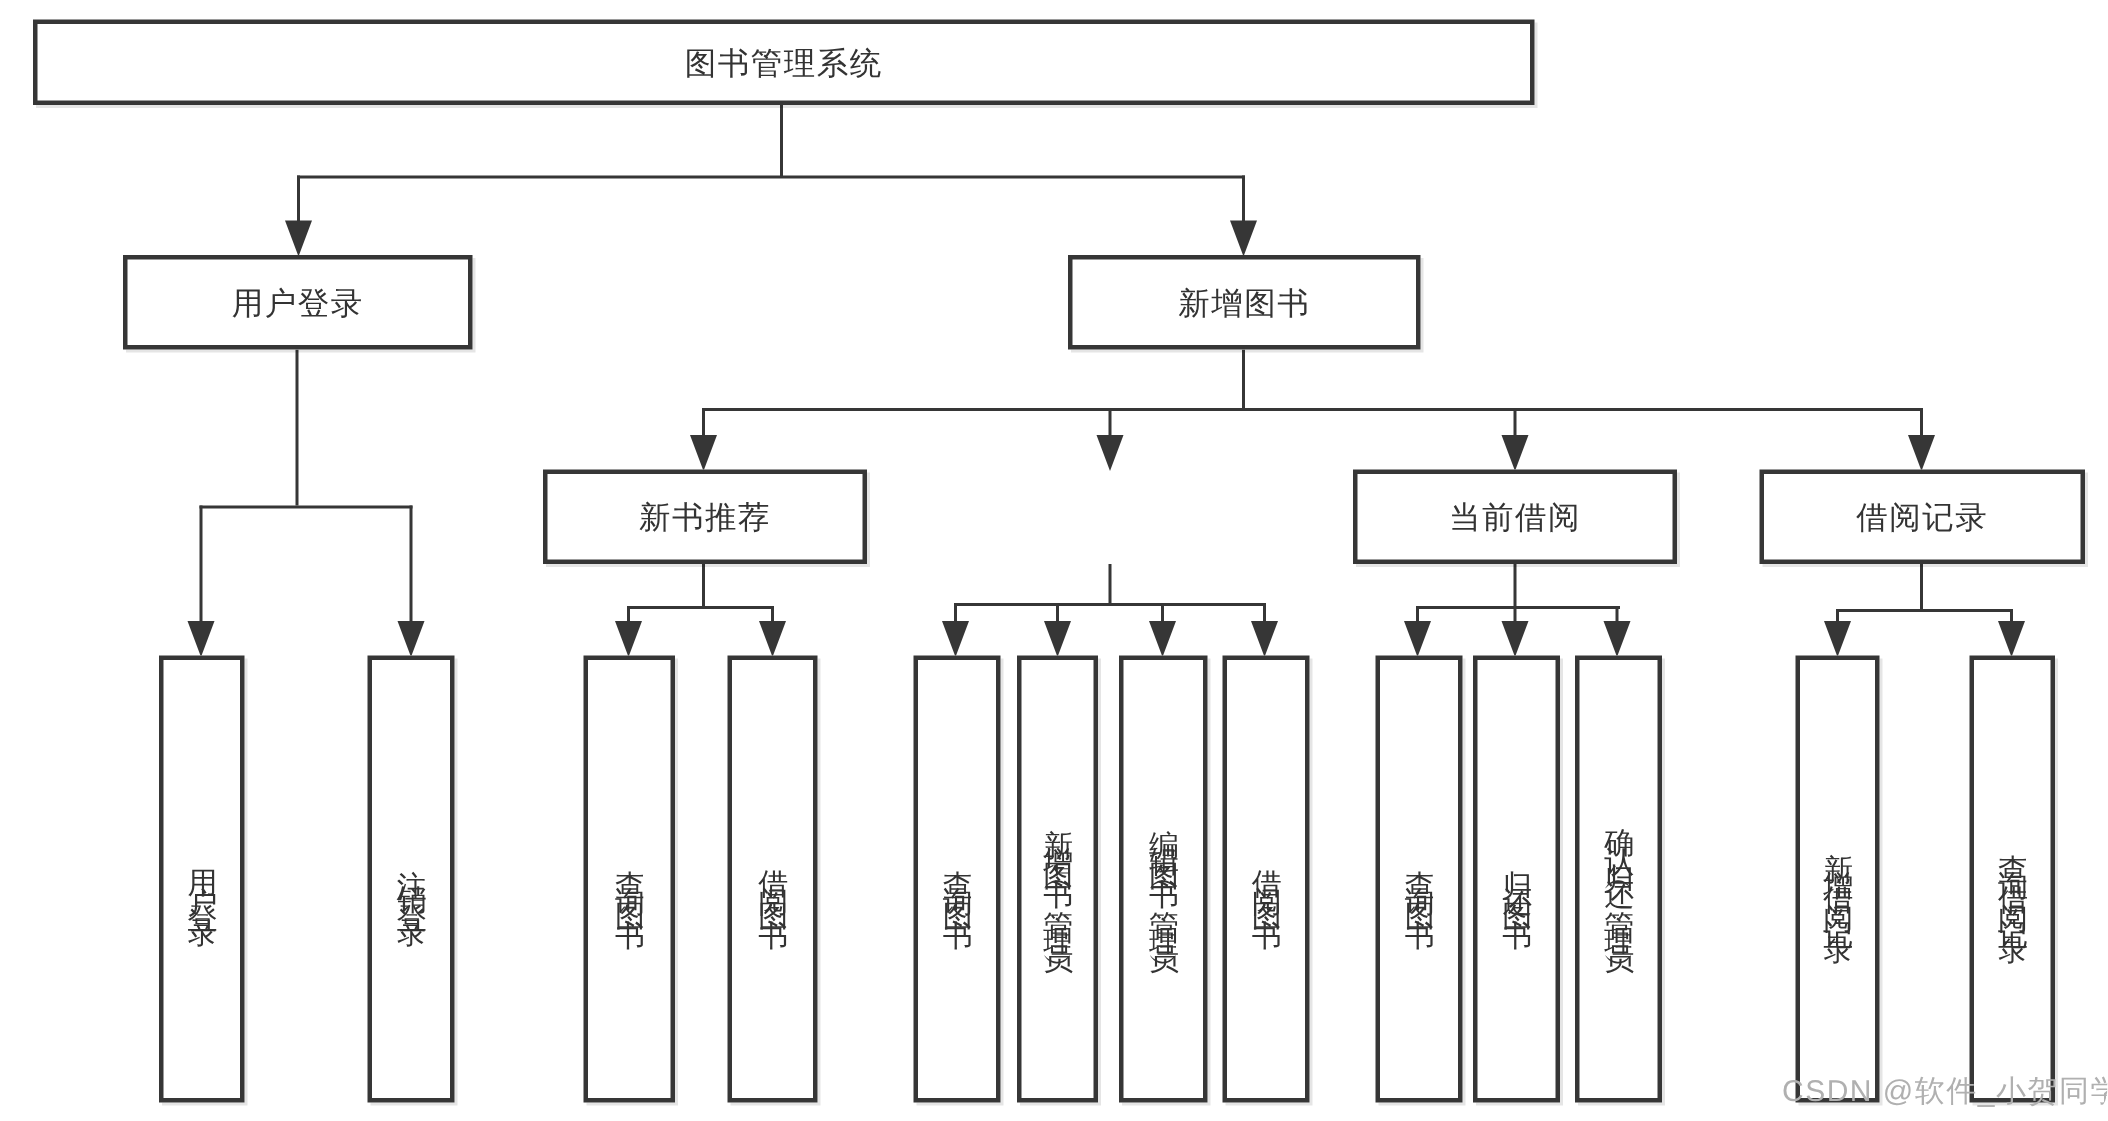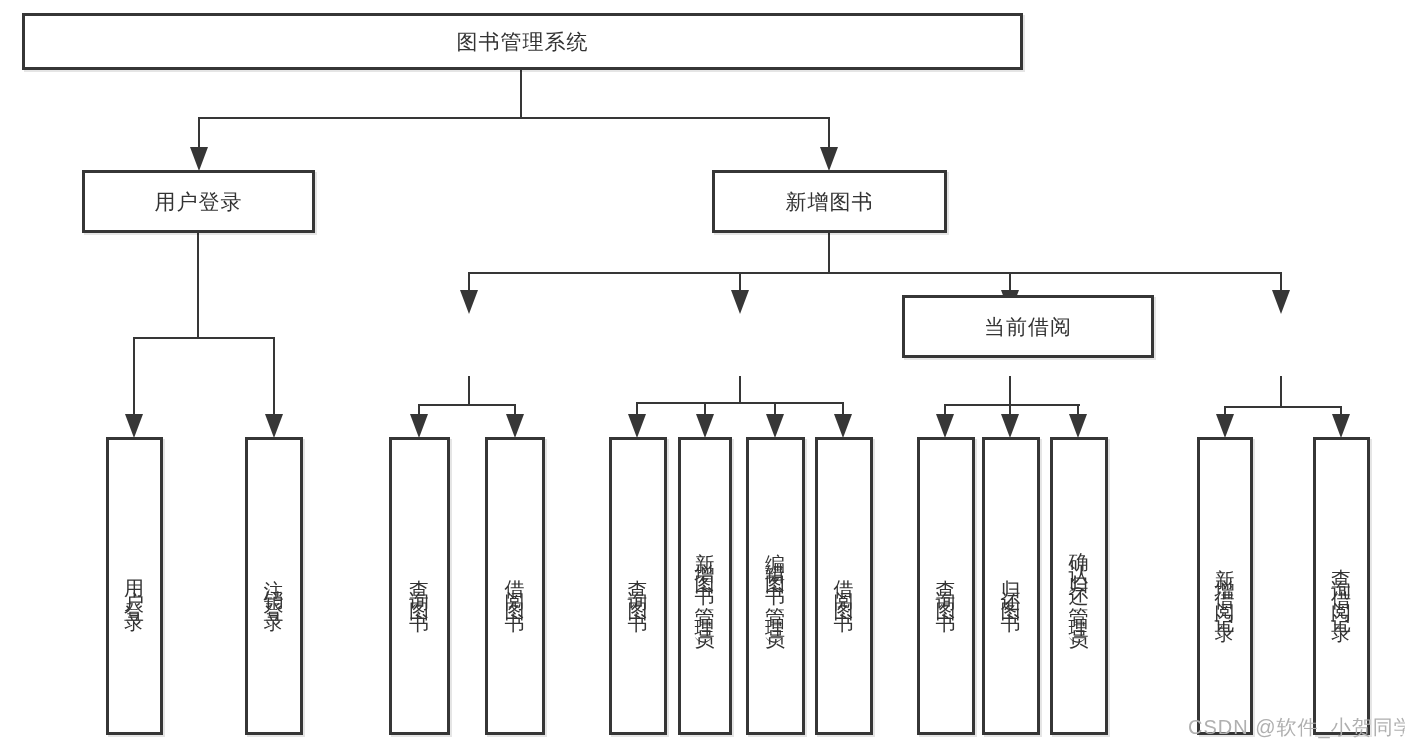--- a/index.html
+++ b/index.html
@@ -106,22 +106,28 @@
     <span>图书管理系统</span>
   </div>
 
   <div class="node h" style="left:82px;top:170px;width:233px;height:63px;">
     <span>用户登录</span>
   </div>
   <div class="node h" style="left:712px;top:170px;width:235px;height:63px;">
     <span>新增图书</span>
   </div>
 
-  <div class="node h" style="left:902px;top:295px;width:252px;height:63px;text-align:center;">
+  <div class="node h" style="left:362px;top:313px;width:216px;height:63px;">
+    <span>新书推荐</span>
+  </div>
+  <div class="node h" style="left:902px;top:313px;width:216px;height:63px;text-align:center;">
     <span>当前借阅</span>
+  </div>
+  <div class="node h" style="left:1173px;top:313px;width:217px;height:63px;">
+    <span>借阅记录</span>
   </div>
 
   <div class="node v" style="left:106px;top:437px;width:57px;height:298px;">
     <span class="vtext">用户登录</span>
   </div>
   <div class="node v" style="left:245px;top:437px;width:58px;height:298px;">
     <span class="vtext">注销登录</span>
   </div>
 
   <div class="node v" style="left:389px;top:437px;width:61px;height:298px;">

